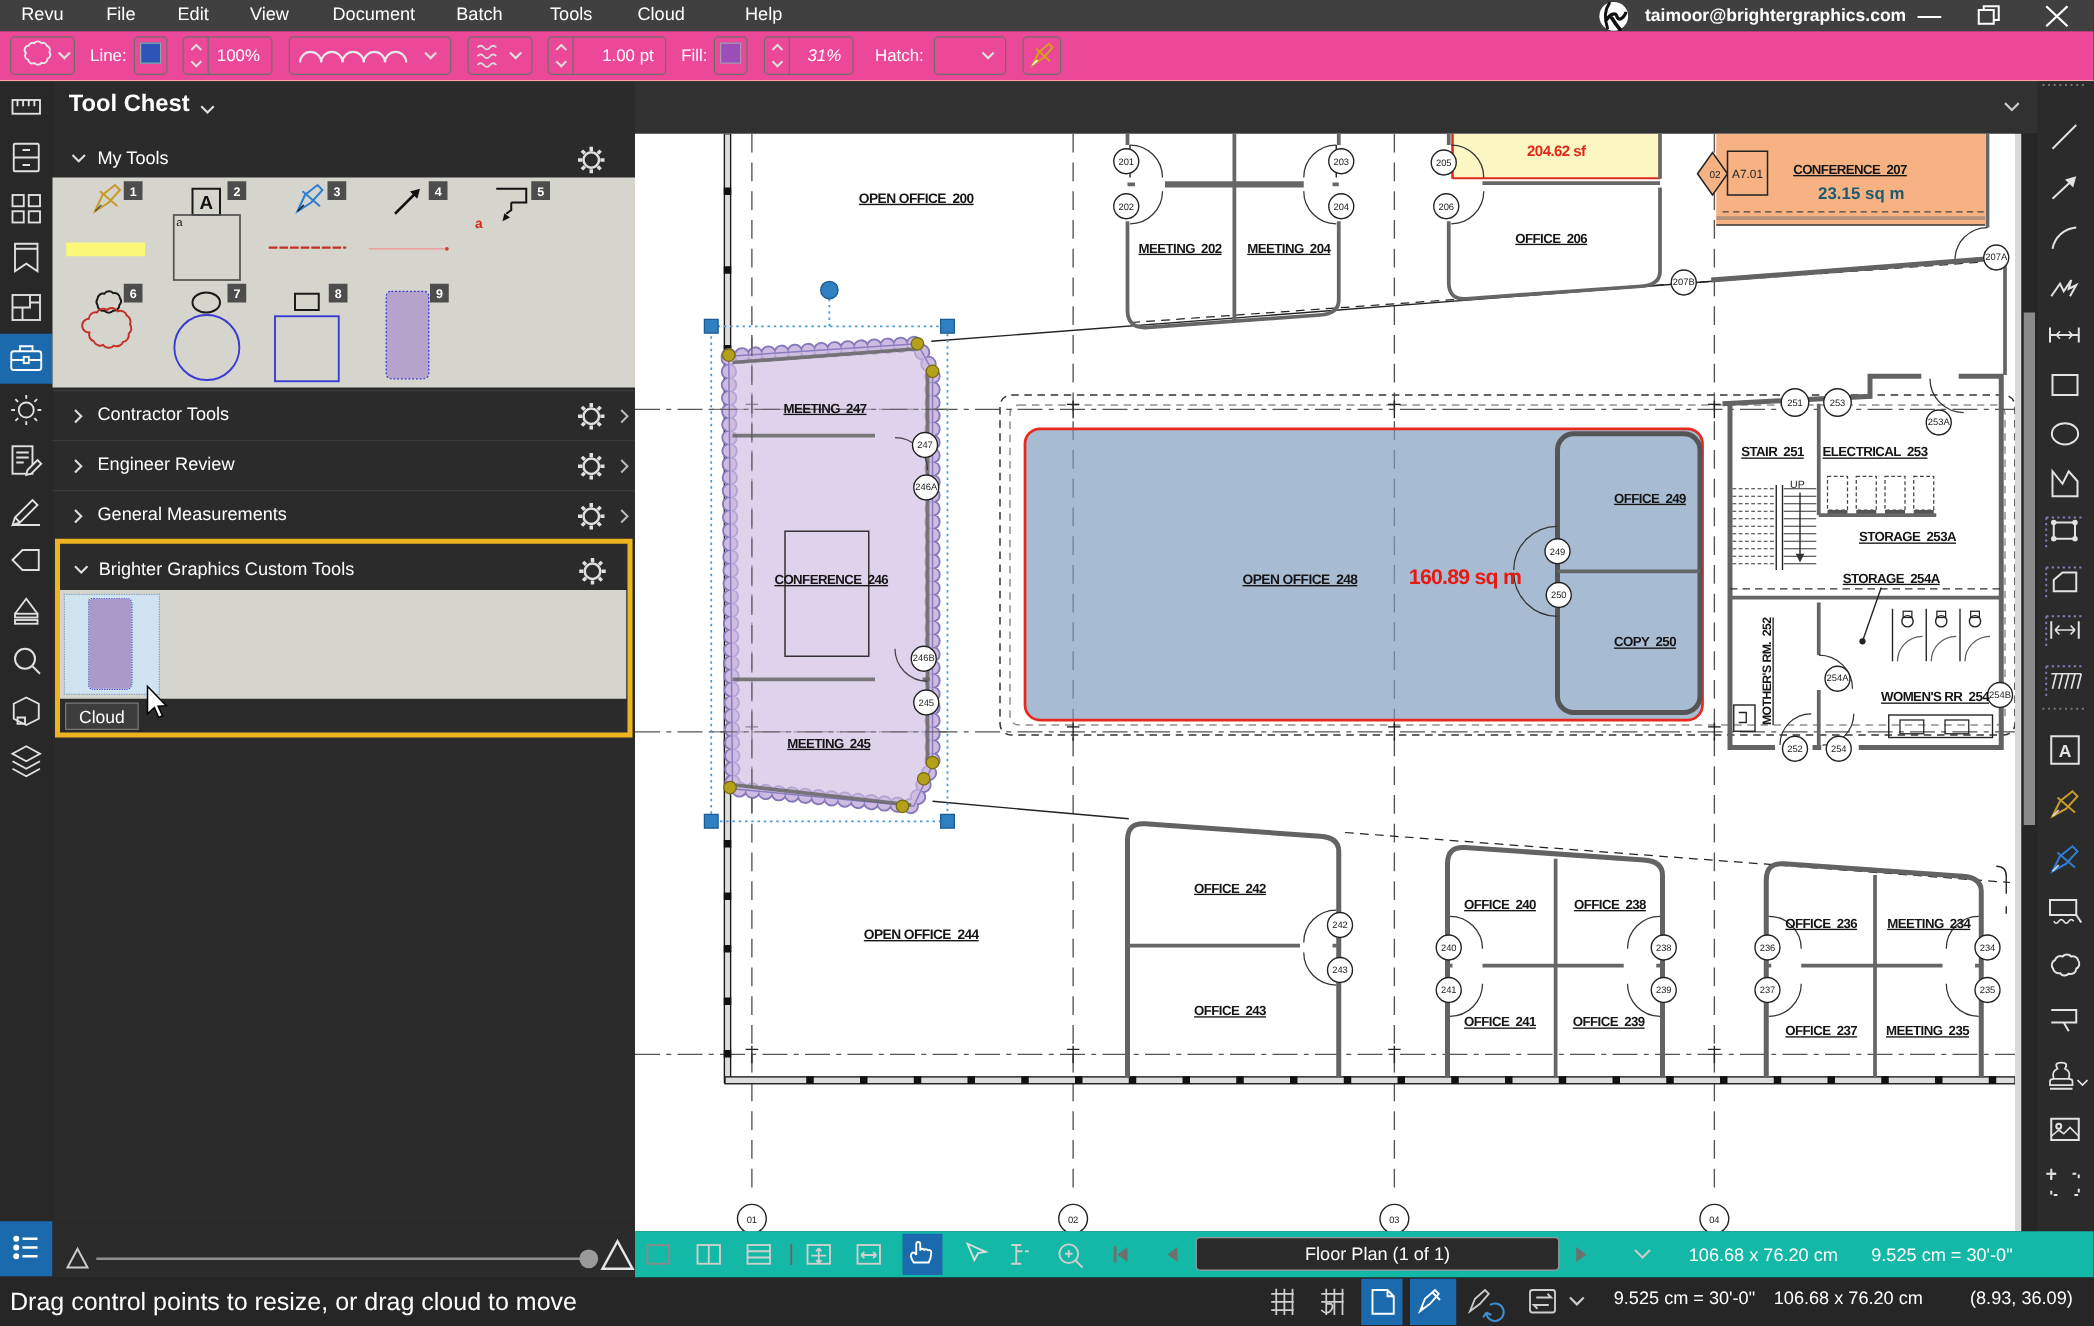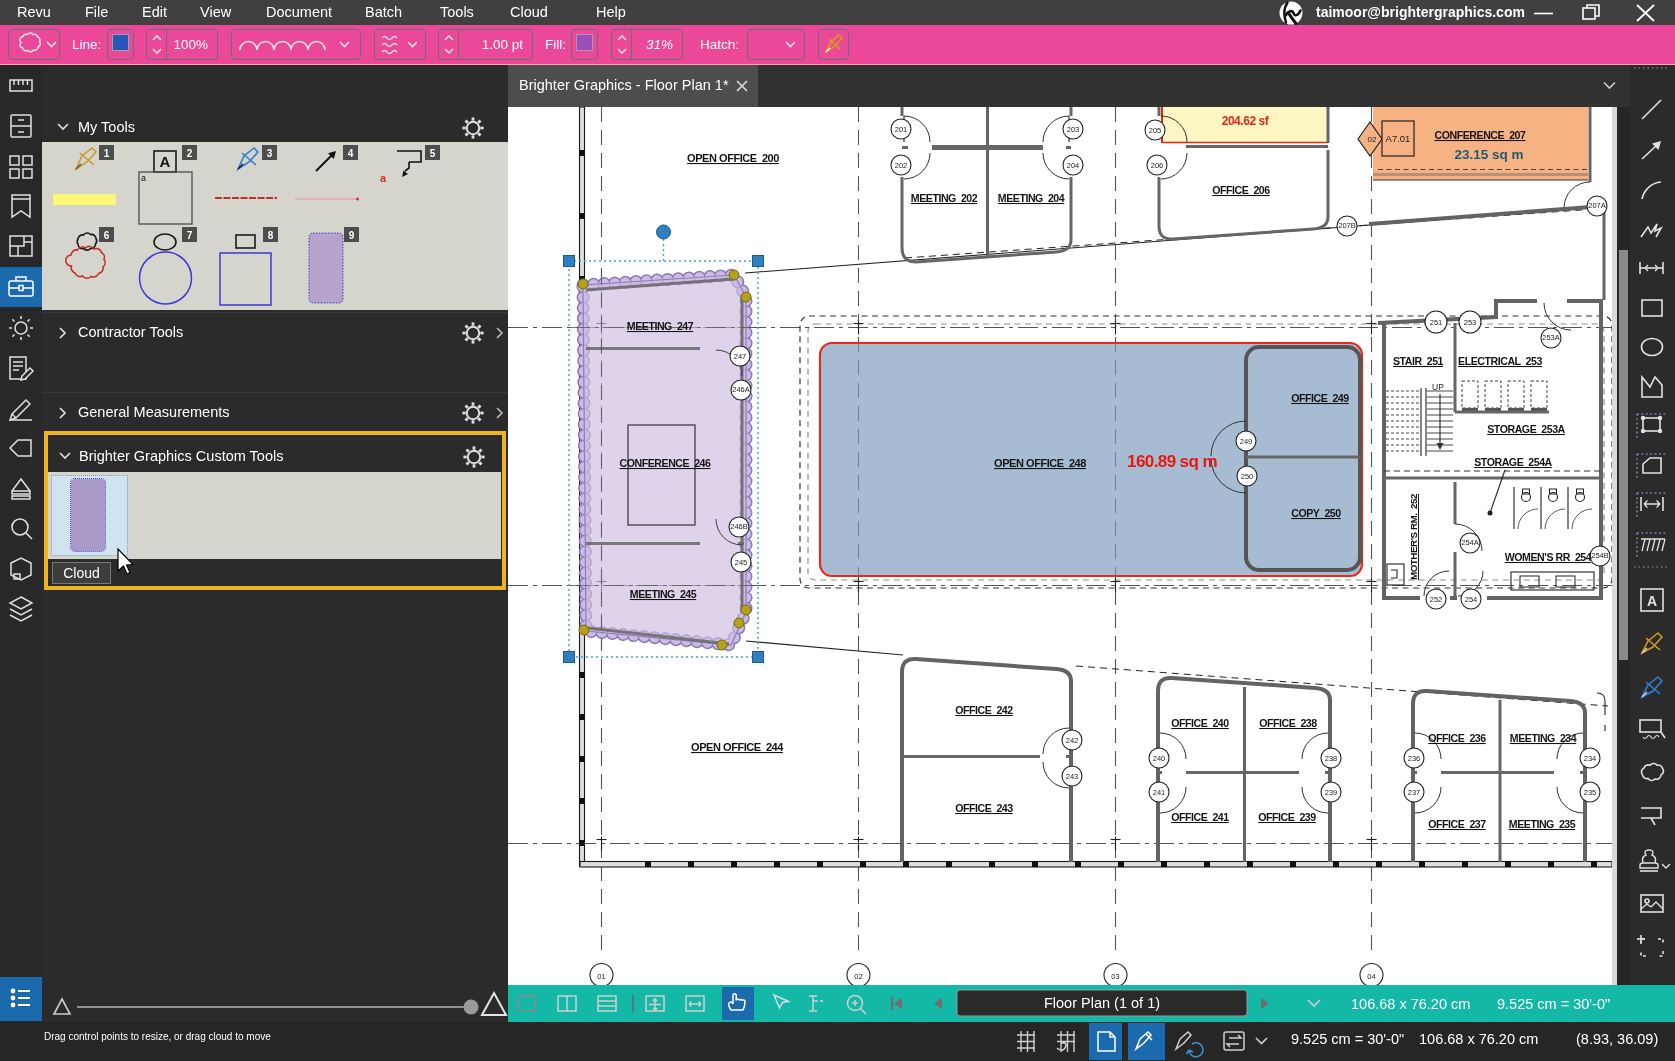--- a/index.html
+++ b/index.html
@@ -226,20 +226,26 @@
           <circle cx="13" cy="14" r="1.4"></circle>
           <circle cx="13" cy="21" r="1.4"></circle>
           <circle cx="13" cy="28" r="1.4"></circle>
           <line x1="18" y1="14" x2="30" y2="14"></line>
           <line x1="18" y1="21" x2="30" y2="21"></line>
           <line x1="18" y1="28" x2="30" y2="28"></line>
         </g>
       </svg>
   </div>
   <div id="panel" class="abs">
+    <div id="pheader">
+        <span class="t">Tool Chest</span>
+      <svg class="abs" style="left:116px;top:17px;" width="16" height="12">
+          <path d="M3 3 l5 5 l5 -5" fill="none" stroke="#ddd" stroke-width="1.8"></path>
+        </svg>
+    </div>
     <div class="secrow" style="top:43px;">
       <svg class="abs" style="left:14px;top:13px;" width="14" height="12">
           <path d="M2 3 l5 5 l5 -5" fill="none" stroke="#ddd" stroke-width="1.7"></path>
         </svg>
       <span class="txt">My Tools</span>
       <svg class="abs" style="left:418px;top:7px;" width="26" height="26" viewBox="0 0 26 26">
           <g stroke="#e0e0e0" fill="none">
             <circle cx="13" cy="13" r="6.2" stroke-width="2"></circle>
             <g stroke-width="2.8">
               <line x1="20.3" y1="13.0" x2="23.6" y2="13.0"></line>
@@ -322,20 +328,44 @@
               <line x1="7.8" y1="7.8" x2="5.5" y2="5.5"></line>
               <line x1="13.0" y1="5.7" x2="13.0" y2="2.4"></line>
               <line x1="18.2" y1="7.8" x2="20.5" y2="5.5"></line>
             </g>
           </g>
         </svg>
       <svg class="abs" style="left:452px;top:13px;" width="12" height="14">
           <path d="M3 2 l5 5 l-5 5" fill="none" stroke="#bbb" stroke-width="1.6"></path>
         </svg>
     </div>
+    <div class="secrow" style="top:287px;border-top:1px solid #3a3a3a;">
+      <svg class="abs" style="left:15px;top:13px;" width="12" height="14">
+          <path d="M3 2 l5 5 l-5 5" fill="none" stroke="#ddd" stroke-width="1.7"></path>
+        </svg>
+      <span class="txt">Engineer Review</span>
+      <svg class="abs" style="left:418px;top:7px;" width="26" height="26" viewBox="0 0 26 26">
+          <g stroke="#e0e0e0" fill="none">
+            <circle cx="13" cy="13" r="6.2" stroke-width="2"></circle>
+            <g stroke-width="2.8">
+              <line x1="20.3" y1="13.0" x2="23.6" y2="13.0"></line>
+              <line x1="18.2" y1="18.2" x2="20.5" y2="20.5"></line>
+              <line x1="13.0" y1="20.3" x2="13.0" y2="23.6"></line>
+              <line x1="7.8" y1="18.2" x2="5.5" y2="20.5"></line>
+              <line x1="5.7" y1="13.0" x2="2.4" y2="13.0"></line>
+              <line x1="7.8" y1="7.8" x2="5.5" y2="5.5"></line>
+              <line x1="13.0" y1="5.7" x2="13.0" y2="2.4"></line>
+              <line x1="18.2" y1="7.8" x2="20.5" y2="5.5"></line>
+            </g>
+          </g>
+        </svg>
+      <svg class="abs" style="left:452px;top:13px;" width="12" height="14">
+          <path d="M3 2 l5 5 l-5 5" fill="none" stroke="#bbb" stroke-width="1.6"></path>
+        </svg>
+    </div>
     <div class="secrow" style="top:327px;border-top:1px solid #3a3a3a;">
       <svg class="abs" style="left:15px;top:13px;" width="12" height="14">
           <path d="M3 2 l5 5 l-5 5" fill="none" stroke="#ddd" stroke-width="1.7"></path>
         </svg>
       <span class="txt">General Measurements</span>
       <svg class="abs" style="left:418px;top:7px;" width="26" height="26" viewBox="0 0 26 26">
           <g stroke="#e0e0e0" fill="none">
             <circle cx="13" cy="13" r="6.2" stroke-width="2"></circle>
             <g stroke-width="2.8">
               <line x1="20.3" y1="13.0" x2="23.6" y2="13.0"></line>
@@ -379,26 +409,20 @@
         <div class="abs" style="left:4px;top:4px;width:75px;height:79px;background:#cfe3f1;outline:1px dotted #7aa7c7;"></div>
         <div class="abs" style="left:23px;top:7px;width:34px;height:72px;background:#a99ac8;border-radius:4px;outline:1.3px dotted #3a3ad4;"></div>
       </div>
       <div class="abs" style="left:4px;top:127px;width:59px;height:22px;background:#3d3d3d;border:1px solid #777;color:#fff;font-size:14px;text-align:center;line-height:20px;">Cloud</div>
       <svg class="abs" style="left:66px;top:112px;" width="22" height="30" viewBox="0 0 22 30">
           <path d="M4 2 L4 24 L9.5 19 L13 27 L16 25.5 L12.5 18 L19 17.5 Z" fill="#fff" stroke="#000" stroke-width="1.2"></path>
         </svg>
     </div>
   </div>
   <div id="tabbar" class="abs">
-    <div id="tab1">
-        <span style="position:absolute;left:11px;top:12px;">Brighter Graphics - Floor Plan 1*</span>
-      <svg class="abs" style="left:226px;top:13px;" width="16" height="16">
-          <path d="M3 3 l10 10 M13 3 l-10 10" stroke="#ddd" stroke-width="1.6"></path>
-        </svg>
-    </div>
     <svg class="abs" style="left:1094px;top:15px;" width="16" height="12">
         <path d="M2 2.5 l5.5 5.5 l5.5 -5.5" fill="none" stroke="#ccc" stroke-width="1.7"></path>
       </svg>
   </div>
   <div id="doc" class="abs">
 <svg width="1104" height="878" viewBox="508 107 1104 878">
 <rect x="508" y="107" width="1104" height="878" fill="#ffffff"></rect>
 <style>text{font-family:"Liberation Sans",sans-serif;} .lb{font-weight:bold;fill:#141414;text-anchor:middle;letter-spacing:-0.45px;} .w{stroke:#636363;stroke-width:4;fill:none;} .w2{stroke:#666;stroke-width:3;fill:none;} .t{stroke:#222;stroke-width:1.1;fill:none;} .gd{stroke:#555;stroke-width:1.1;fill:none;stroke-dasharray:15 8;} .gdd{stroke:#555;stroke-width:1.1;fill:none;stroke-dasharray:20 5 4 5;} .db{stroke:#333;stroke-width:1.2;fill:none;stroke-dasharray:6 4.5;} .cn{stroke:#222;stroke-width:1.1;fill:#fff;} .ct{font-size:7.5px;fill:#222;text-anchor:middle;} .arc{stroke:#333;stroke-width:1;fill:none;}</style>
 <line class="gd" x1="601.5" y1="107" x2="601.5" y2="952"></line>
 <circle class="cn" cx="601.5" cy="975" r="11.5"></circle>
@@ -904,21 +928,21 @@
   </div>
   <div id="sliderrow" class="abs">
     <svg width="466" height="44" viewBox="0 0 466 44">
       <path d="M12 36 L20 21 L28 36 Z" fill="none" stroke="#ccc" stroke-width="1.6"></path>
       <line x1="35" y1="29" x2="433" y2="29" stroke="#8f8f8f" stroke-width="2"></line>
       <circle cx="429" cy="29" r="7.5" fill="#9a9a9a"></circle>
       <path d="M440 37 L452 15 L464 37 Z" fill="none" stroke="#e5e5e5" stroke-width="2"></path>
     </svg>
   </div>
   <div id="statusbar" class="abs">
-    <span class="abs" style="left:8px;top:9px;font-size:10px;margin-left:36px;">Drag control points to resize, or drag cloud to move</span>
+    <span class="abs" style="left:8px;top:9px;font-size:20px;">Drag control points to resize, or drag cloud to move</span>
     <svg class="abs" style="left:1008px;top:0;" width="270" height="39" viewBox="0 0 270 39">
       <g stroke="#cfcfcf" stroke-width="1.4" fill="none">
         <path d="M9 13 h18 M9 19.5 h18 M9 26 h18 M13 9 v21 M19.5 9 v21 M26 9 v21"></path>
         <path d="M49 13 h18 M49 19.5 h18 M53 9 v21 M59.5 9 v21 M66 9 v21 M49 26 c3 3 6 3 8 0 q2 -3 0 -5 l-4 0"></path>
       </g>
       <rect x="81" y="1" width="33" height="37" fill="#1a6aad"></rect>
       <path d="M90 10 h12 l5 5 v14 h-17 z M102 10 v5 h5" fill="none" stroke="#fff" stroke-width="1.5"></path>
       <rect x="120" y="1" width="37" height="37" fill="#1a6aad"></rect>
       <path d="M128 27 l4 -10 l8 -7 l3 3 l-7 8 z M128 27 l3 -3" fill="none" stroke="#fff" stroke-width="1.5"></path>
       <path d="M138 12 l6 6" stroke="#fff" stroke-width="1.5"></path>

